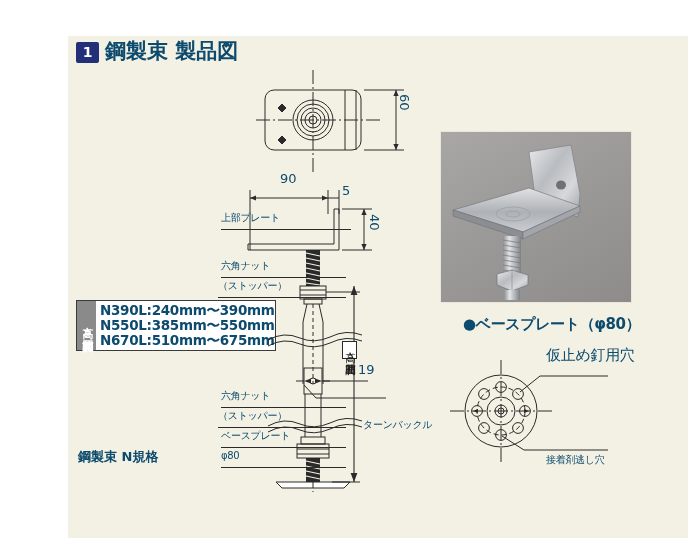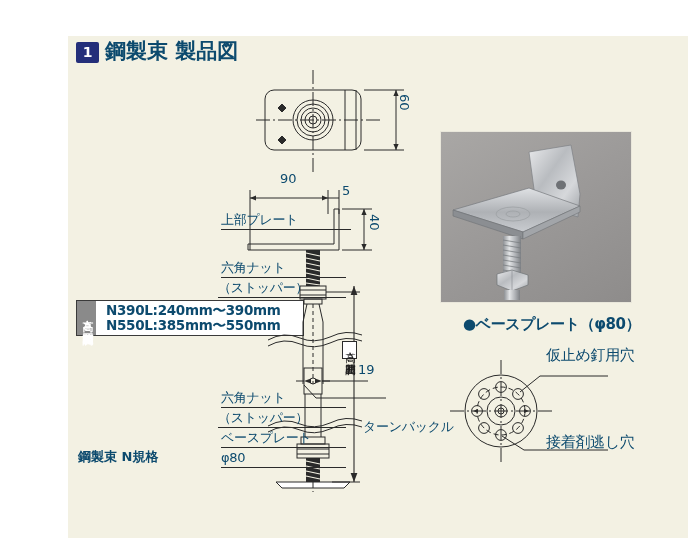--- a/index.html
+++ b/index.html
@@ -25,27 +25,27 @@
   #title{left:37px;top:5px;font-size:21px;font-weight:bold;letter-spacing:0px;}
 
   
   #htable{left:8px;top:264px;border:1px solid #3a3a3a;background:#ffffff;display:flex;}
   #htable-side{
     width:19px;background:#8a8a8a;color:#ffffff;font-size:11px;font-weight:bold;
     writing-mode:vertical-rl;text-orientation:upright;
     display:flex;align-items:center;justify-content:center;letter-spacing:0px;
     padding:2px 0;
   }
-  #htable-rows{padding:2px 22px 2px 4px;margin-left:6px;}
+  #htable-rows{padding:2px 0 2px 4px;}
   .hrow{font-size:13.5px;font-weight:bold;line-height:15px;letter-spacing:-0.3px;}
 
   #footer-caption{left:10px;top:414px;font-size:13px;font-weight:bold;letter-spacing:0px;}
 
   
-  .lbl{font-size:13px;letter-spacing:-0.3px;text-align:right;}
+  .lbl{font-size:10px;letter-spacing:-0.3px;text-align:right;}
   .lblsm{font-size:11.5px;letter-spacing:-0.3px;}
   .dim{font-size:13px;font-family:"DejaVu Sans","Liberation Sans",sans-serif;}
 
   
   .rule{background:#2a2a2a;height:1px;}
 
   
   #photo{
     left:372px;top:95px;width:190px;height:170px;
     background:linear-gradient(150deg,#a9a7a5 0%,#9c9a99 45%,#8e8c8b 100%);
@@ -63,20 +63,21 @@
   <div id="canvas">
 
     <div class="abs" id="badge">1</div>
     <div class="abs txt" id="title">鋼製束 製品図</div>
 
     <div class="abs" id="htable">
       <div id="htable-side">高さ調整範囲</div>
       <div id="htable-rows">
         <div class="hrow txt">N390L:240mm〜390mm</div>
         <div class="hrow txt">N550L:385mm〜550mm</div>
+        <div class="hrow txt">N670L:510mm〜675mm</div>
       </div>
     </div>
 
     <div class="abs txt" id="footer-caption">鋼製束 N規格</div>
 
     <svg class="abs" style="left:140px;top:18px;" width="300" height="440" viewBox="0 0 300 440">
       <g stroke="#2a2a2a" fill="none" stroke-width="1">
 
         <line x1="105" y1="16" x2="105" y2="118" stroke-dasharray="14,3,2,3"></line>
         <line x1="48" y1="66" x2="172" y2="66" stroke-dasharray="14,3,2,3"></line>
@@ -290,16 +291,16 @@
 
         <path d="M33 65 l5 -2 v4 z" fill="#2a2a2a" stroke="none"></path>
         <path d="M89 65 l-5 -2 v4 z" fill="#2a2a2a" stroke="none"></path>
 
         <path d="M80 46 L100 30 L168 30"></path>
 
         <path d="M62 90 L84 104 L168 104"></path>
       </g>
     </svg>
     <div class="abs txt lblsm" style="left:478px;top:312px;font-size:15px;font-family:Liberation Serif, serif;">仮止め釘用穴</div>
-    <div class="abs txt lblsm" style="left:478px;top:399px;font-size:15px;">接着剤逃し穴</div>
+    <div class="abs txt lblsm" style="left:478px;top:419px;font-size:10px;">接着剤逃し穴</div>
 
   </div>
 </div>
 
 </body></html>

